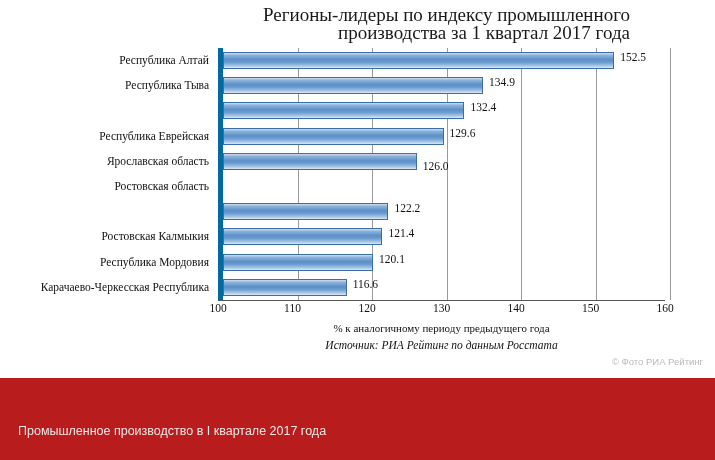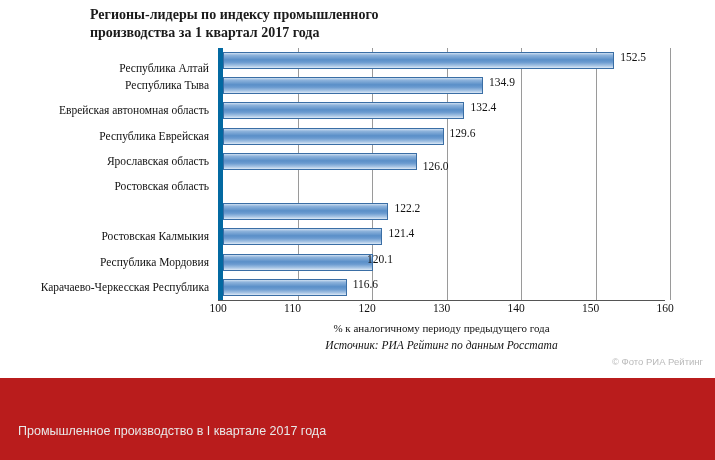--- a/index.html
+++ b/index.html
@@ -27,24 +27,24 @@
     top: 0;
     width: 715px;
     height: 378px;
     background: #ffffff;
   }
   .chart-title {
     position: absolute;
     left: 90px;
     top: 6px;
     width: 540px;
-    text-align: left;
-    font-family: "Liberation Serif", serif;
-    font-weight: bold;
-    font-size: 14px;
+    text-align: right;
+    font-family: "Liberation Serif", serif;
+    font-weight: normal;
+    font-size: 19px;
     line-height: 18px;
     color: #1a1a1a;
   }
   .plot-wrap {
     position: absolute;
     left: 0;
     top: 48px;
     width: 715px;
     height: 268px;
   }
@@ -198,23 +198,22 @@
   <div class="chart-card">
 
     <div class="chart-title">
       <div>Регионы-лидеры по индексу промышленного</div>
       <div>производства за 1 квартал 2017 года</div>
     </div>
 
     <div class="plot-wrap">
 
       <div class="ylabels" id="ylabels">
-          <div class="ylabel" style="top: 8px;">Республика Алтай</div>
+          <div class="ylabel" style="top: 0px;">Республика Алтай</div>
           <div class="ylabel" style="top: 25.2px;">Республика Тыва</div>
-          <div class="ylabel" style="top: 50.4px;">Еврейская автономная область</div>
           <div class="ylabel" style="top: 75.6px;">Республика Еврейская</div>
           <div class="ylabel" style="top: 100.8px;">Ярославская область</div>
           <div class="ylabel" style="top: 126px;">Ростовская область</div>
           <div class="ylabel" style="top: 176.4px;">Ростовская Калмыкия</div>
           <div class="ylabel" style="top: 201.6px;">Республика Мордовия</div>
           <div class="ylabel" style="top: 226.8px;">Карачаево-Черкесская  Республика</div>
         </div>
 
       <div class="plot" id="plot">
           <div class="gridline" style="left: 74.5px;"></div>
@@ -246,21 +245,21 @@
           <div class="bar-row" style="top: 151.2px;">
             <div class="bar" style="width: 165.39px;"></div>
             <div class="bar-value" style="left: 171.39px;">122.2</div>
           </div>
           <div class="bar-row" style="top: 176.4px;">
             <div class="bar" style="width: 159.43px;"></div>
             <div class="bar-value" style="left: 165.43px;">121.4</div>
           </div>
           <div class="bar-row" style="top: 201.6px;">
             <div class="bar" style="width: 149.745px;"></div>
-            <div class="bar-value" style="left: 144px; text-align: center;">120.1</div>
+            <div class="bar-value" style="left: 156px; text-align: center;">120.1</div>
           </div>
           <div class="bar-row" style="top: 226.8px;">
             <div class="bar" style="width: 123.67px;"></div>
             <div class="bar-value" style="left: 129.67px;">116.6</div>
           </div>
         </div>
 
       <div class="xaxis"></div>
       <div class="xticks" id="xticks">
           <div class="xtick" style="left: 0px;">100</div>

